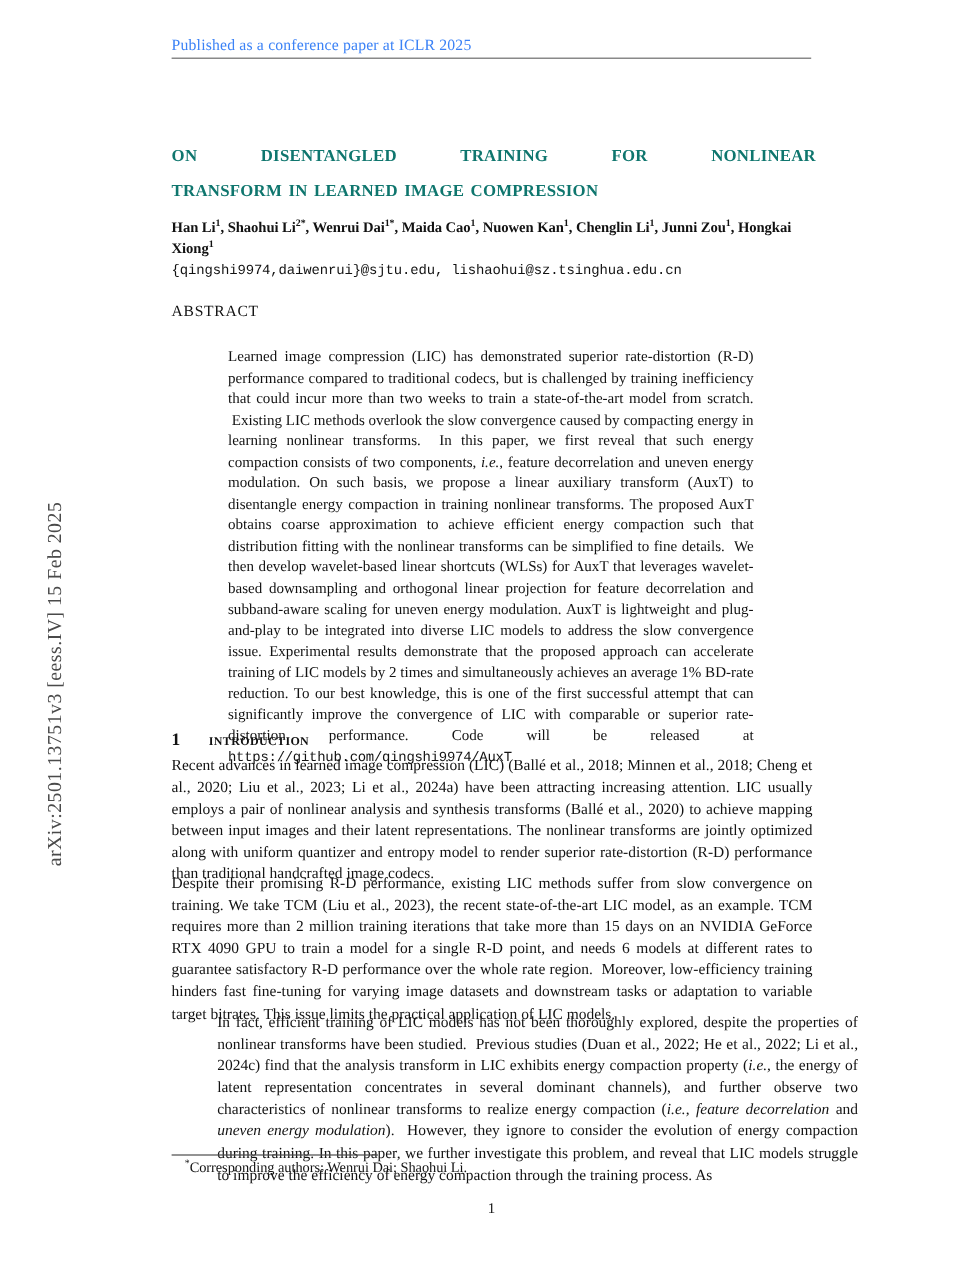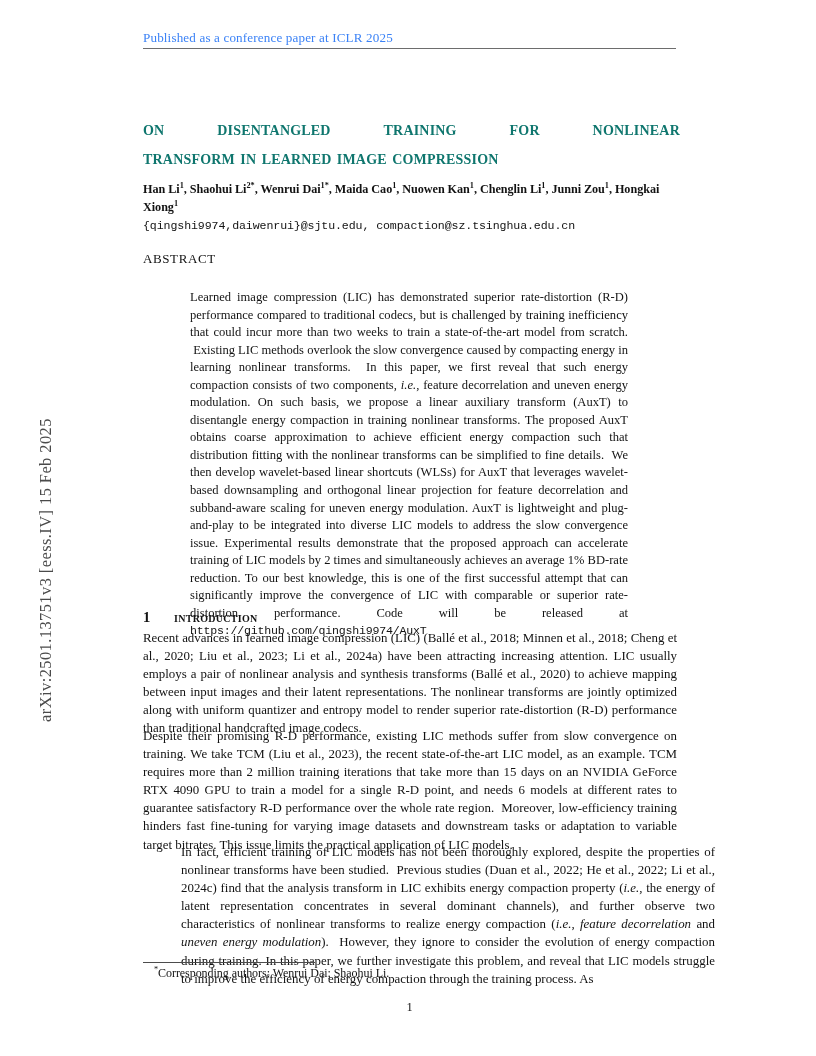--- a/index.html
+++ b/index.html
@@ -193,21 +193,21 @@
     <div class="runhead-rule"></div>
   </div>
 
   <h1 class="title">
     <span class="l1">On Disentangled Training for Nonlinear</span>
     <span class="l2">Transform in Learned Image Compression</span>
   </h1>
 
   <div class="authors">
     <div class="names">Han Li<sup>1</sup>, Shaohui Li<sup>2</sup><sup>*</sup>, Wenrui Dai<sup>1</sup><sup>*</sup>, Maida Cao<sup>1</sup>, Nuowen Kan<sup>1</sup>, Chenglin Li<sup>1</sup>, Junni Zou<sup>1</sup>, Hongkai Xiong<sup>1</sup></div>
-    <span class="email">{qingshi9974,daiwenrui}@sjtu.edu, compaction@sz.tsinghua.edu.cn</span>
+    <span class="email">{qingshi9974,daiwenrui}@sjtu.edu, lishaohui@sz.tsinghua.edu.cn</span>
   </div>
 
   <div class="abstract-head">Abstract</div>
 
   <div class="abstract-body">
     <p>Learned image compression (LIC) has demonstrated superior rate-distortion (R-D) performance compared to traditional codecs, but is challenged by training inefficiency that could incur more than two weeks to train a state-of-the-art model from scratch. &nbsp;Existing LIC methods overlook the slow convergence caused by compacting energy in learning nonlinear transforms. &nbsp;In this paper, we first reveal that such energy compaction consists of two components, <i>i.e.</i>, feature decorrelation and uneven energy modulation. On such basis, we propose a linear auxiliary transform (AuxT) to disentangle energy compaction in training nonlinear transforms. The proposed AuxT obtains coarse approximation to achieve efficient energy compaction such that distribution fitting with the nonlinear transforms can be simplified to fine details. &nbsp;We then develop wavelet-based linear shortcuts (WLSs) for AuxT that leverages wavelet-based downsampling and orthogonal linear projection for feature decorrelation and subband-aware scaling for uneven energy modulation. AuxT is lightweight and plug-and-play to be integrated into diverse LIC models to address the slow convergence issue. Experimental results demonstrate that the proposed approach can accelerate training of LIC models by 2 times and simultaneously achieves an average 1% BD-rate reduction. To our best knowledge, this is one of the first successful attempt that can significantly improve the convergence of LIC with comparable or superior rate-distortion performance. Code will be released at <span class="mono">https://github.com/qingshi9974/AuxT</span></p>
   </div>
 
   <h2 class="sec-head">
     <span class="num">1</span><span>Introduction</span>

